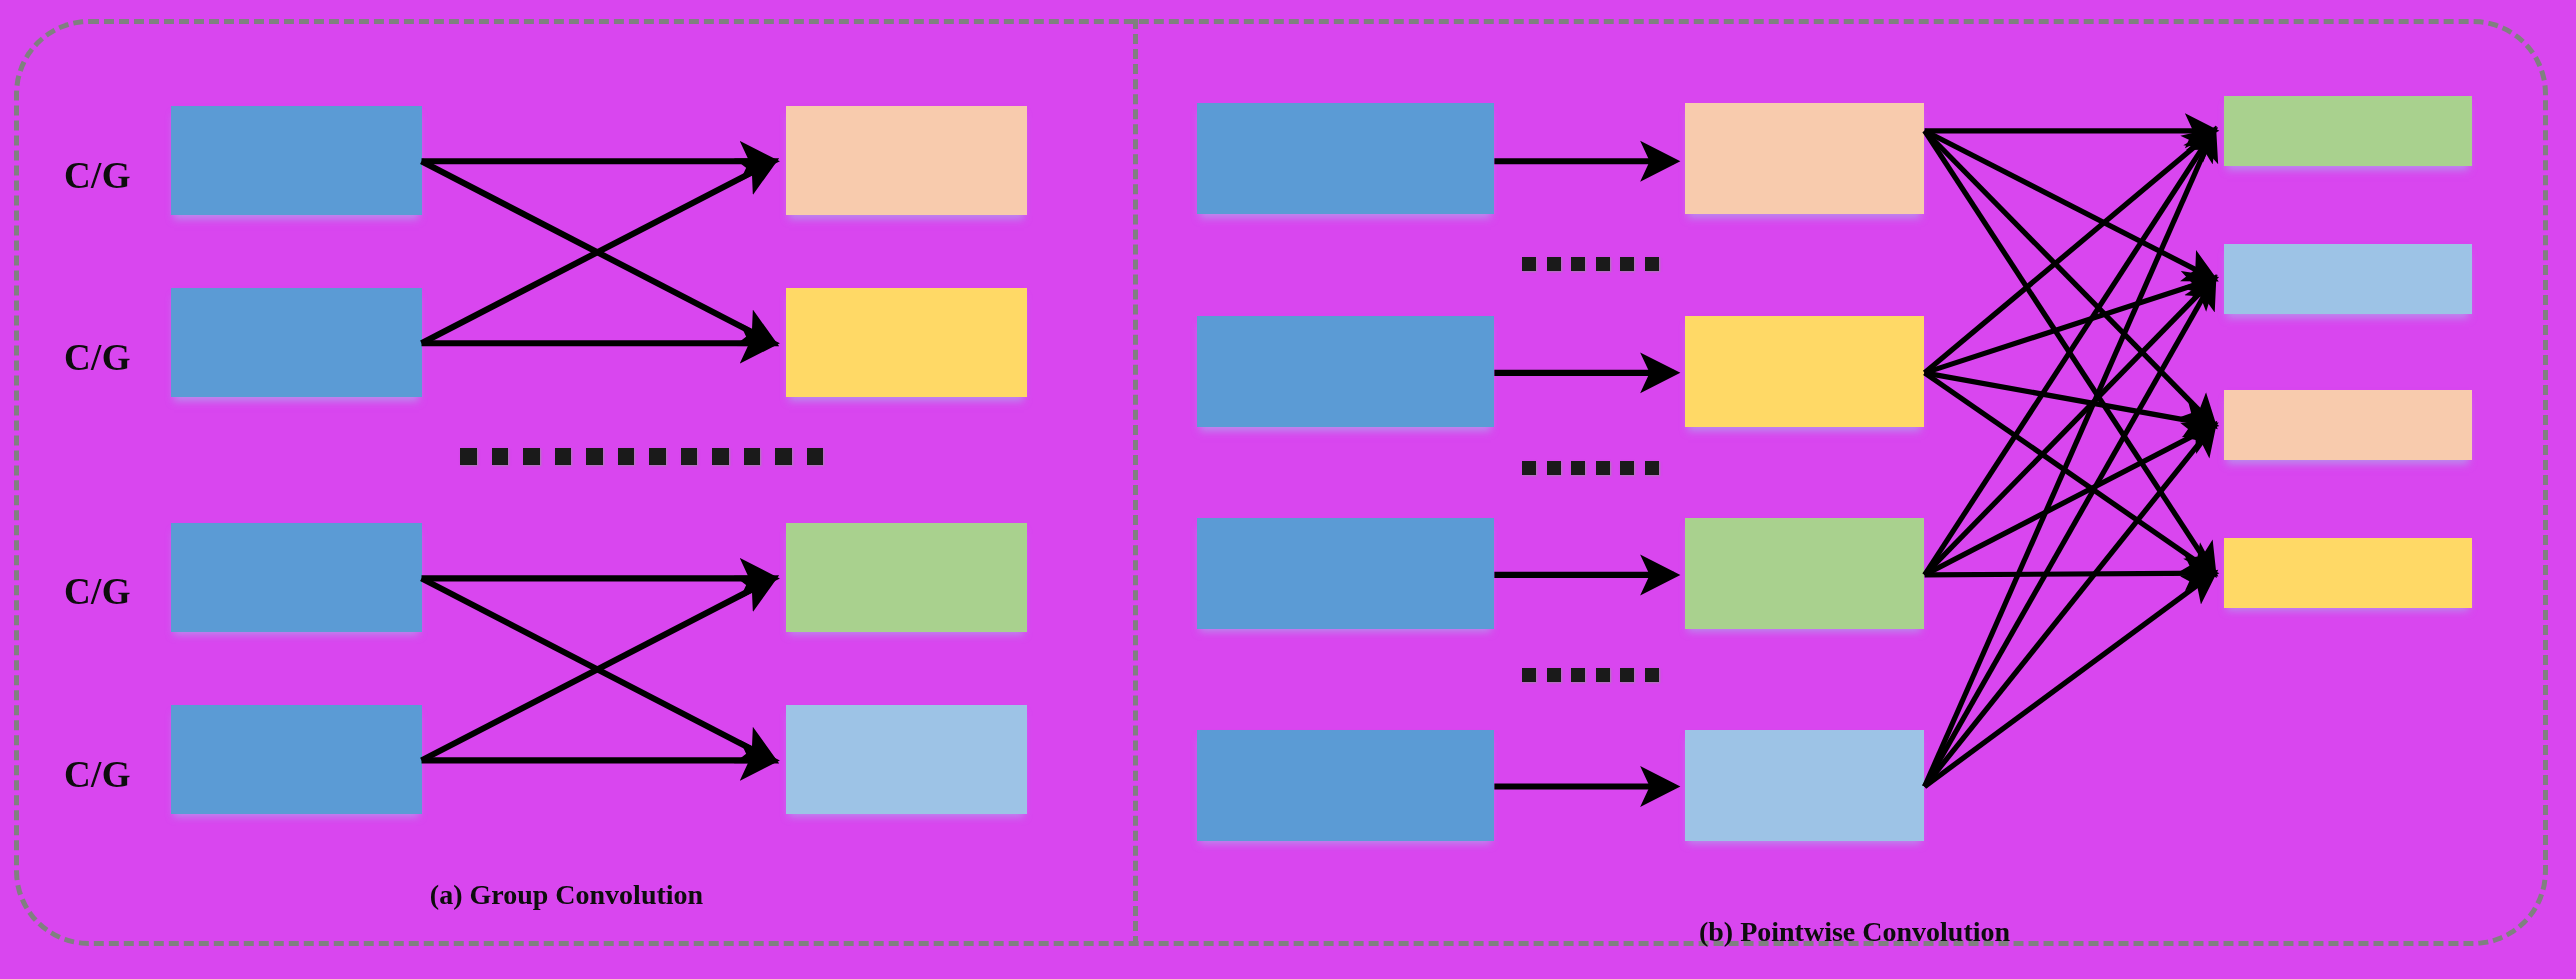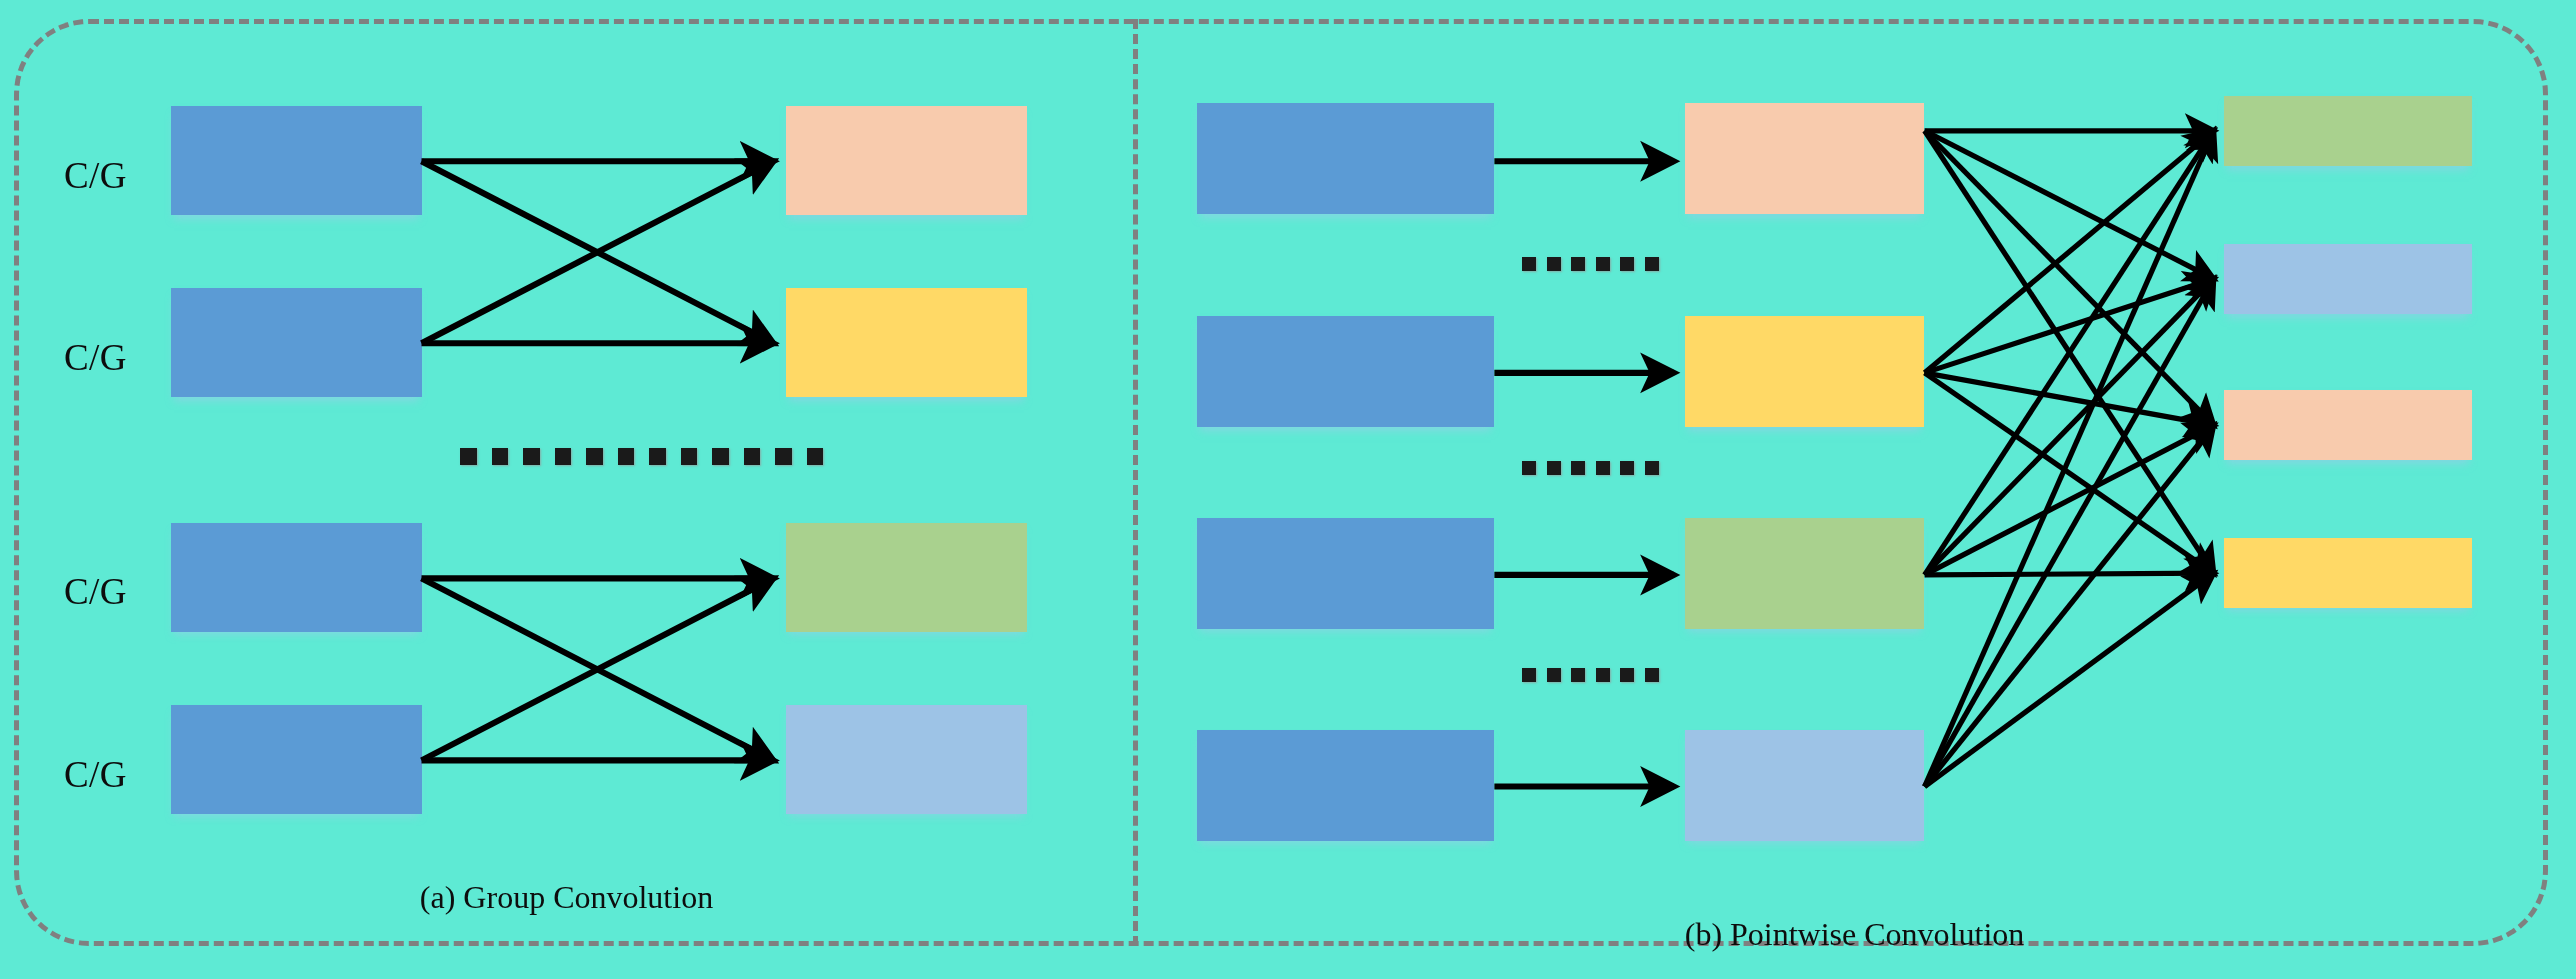--- a/index.html
+++ b/index.html
@@ -8,22 +8,23 @@
     padding: 0;
     background: #ffffff;
   }
   body {
     font-family: "Liberation Serif", "DejaVu Serif", serif;
   }
   #figure-root {
     position: relative;
     width: 2576px;
     height: 980px;
-    background: #5eead4;
+    background: #d946ef;
     overflow: hidden;
+    font-weight: bold;
   }
 
   
   .outer-frame {
     position: absolute;
     left: 14px;
     top: 19px;
     width: 2534px;
     height: 927px;
     border: 5.2px dashed #808080;
@@ -54,21 +55,21 @@
   .cg-label {
     position: absolute;
     font-size: 37px;
     line-height: 1;
     color: #0d0d0d;
     letter-spacing: 0.4px;
     white-space: nowrap;
   }
   .caption {
     position: absolute;
-    font-size: 32px;
+    font-size: 28px;
     line-height: 1;
     color: #0d0d0d;
     white-space: nowrap;
     text-align: center;
   }
 
   
   .dots {
     position: absolute;
     display: flex;

